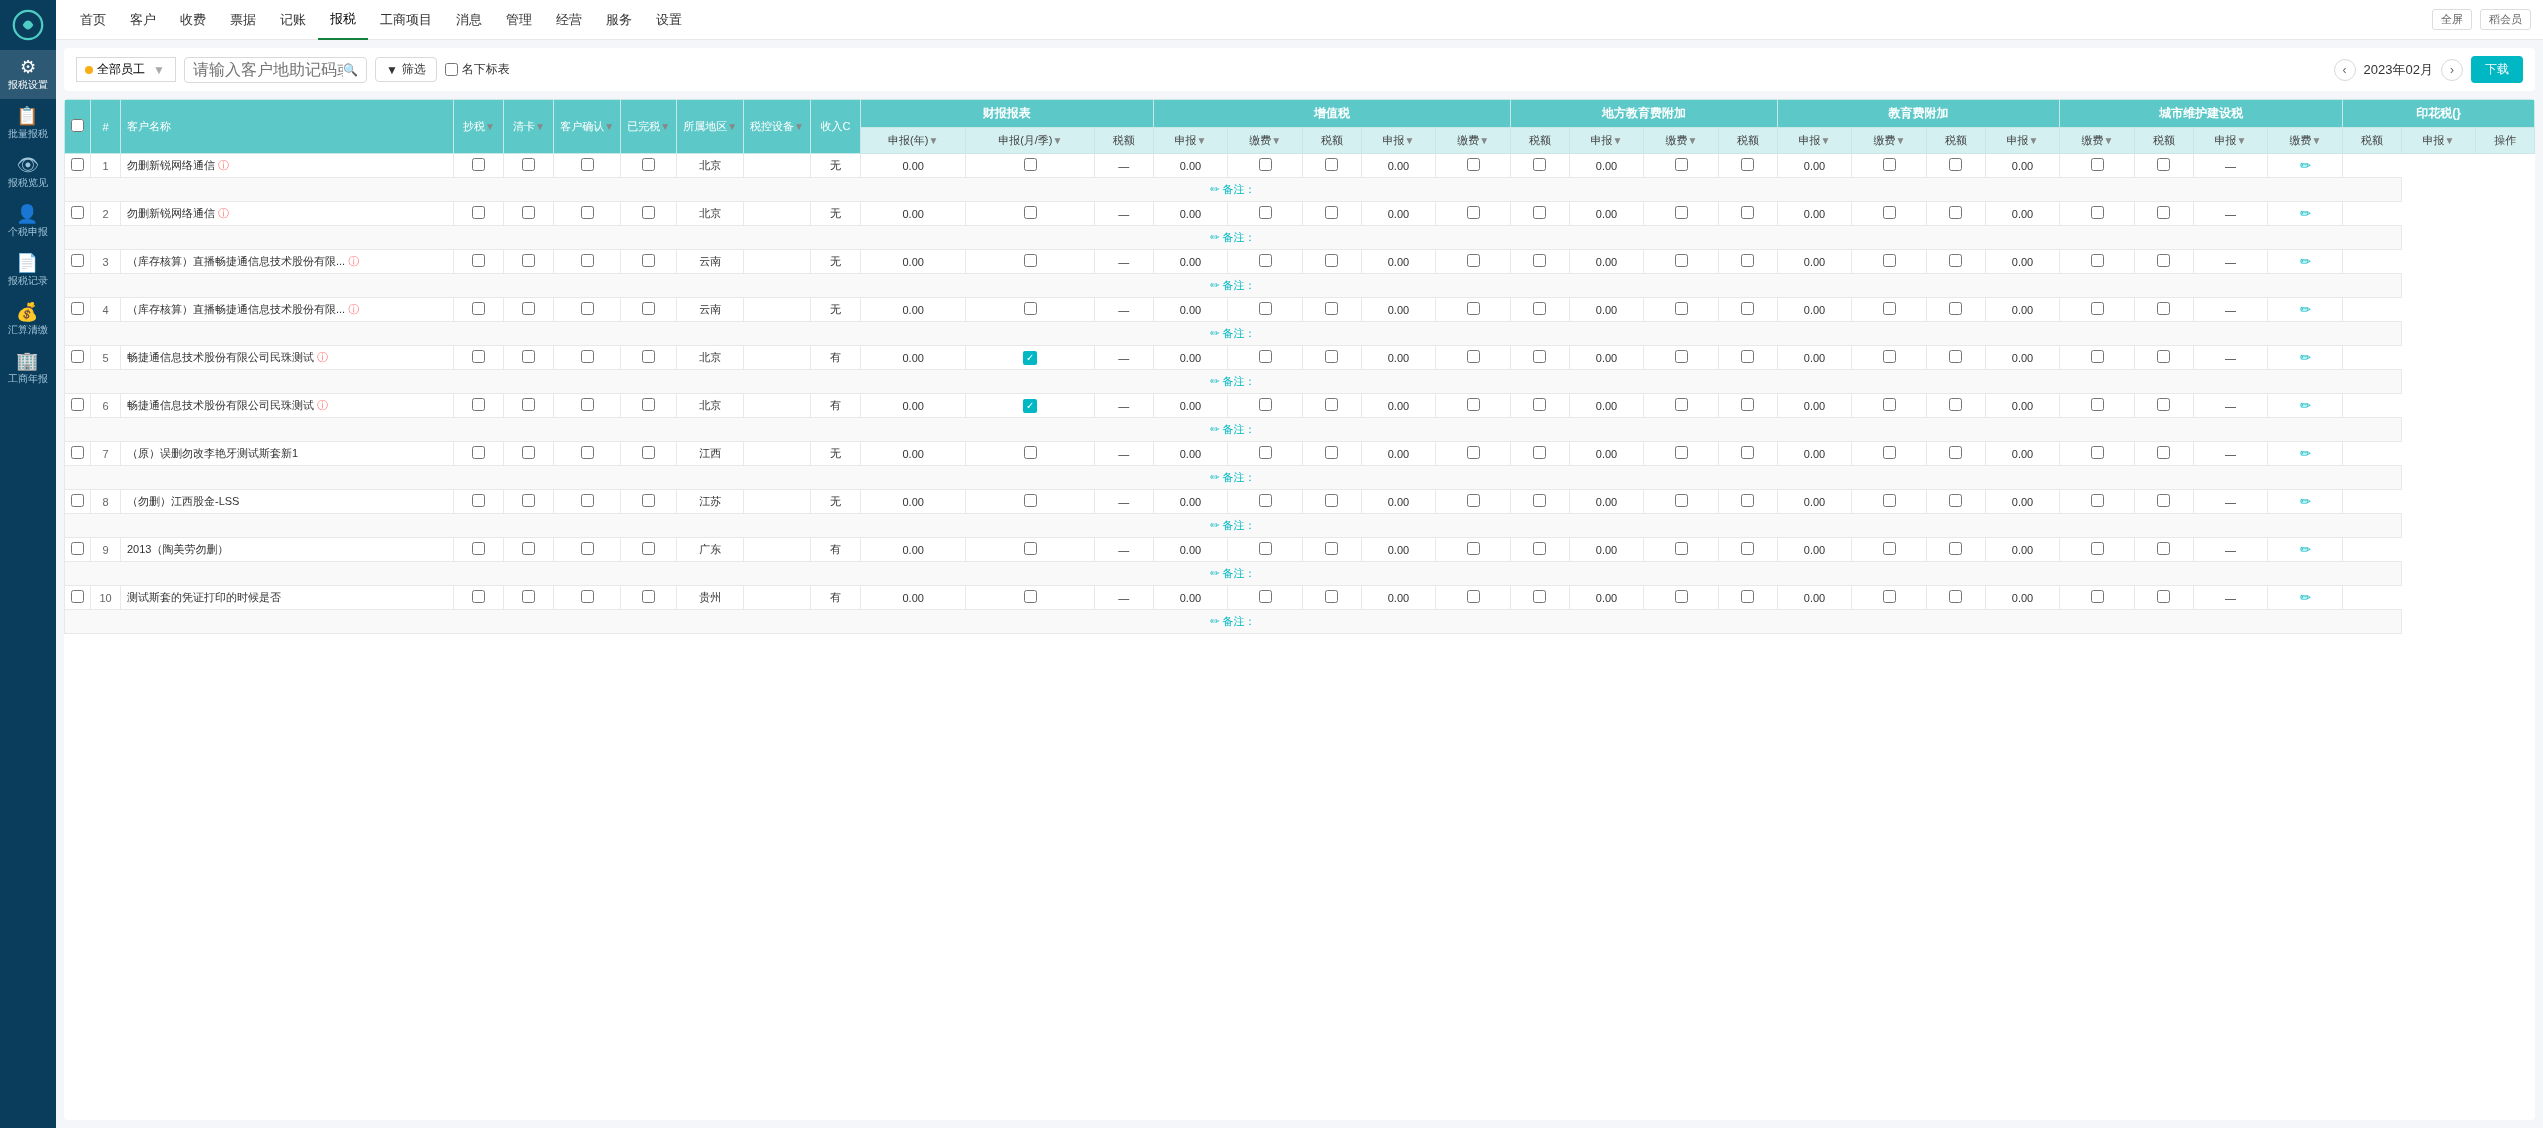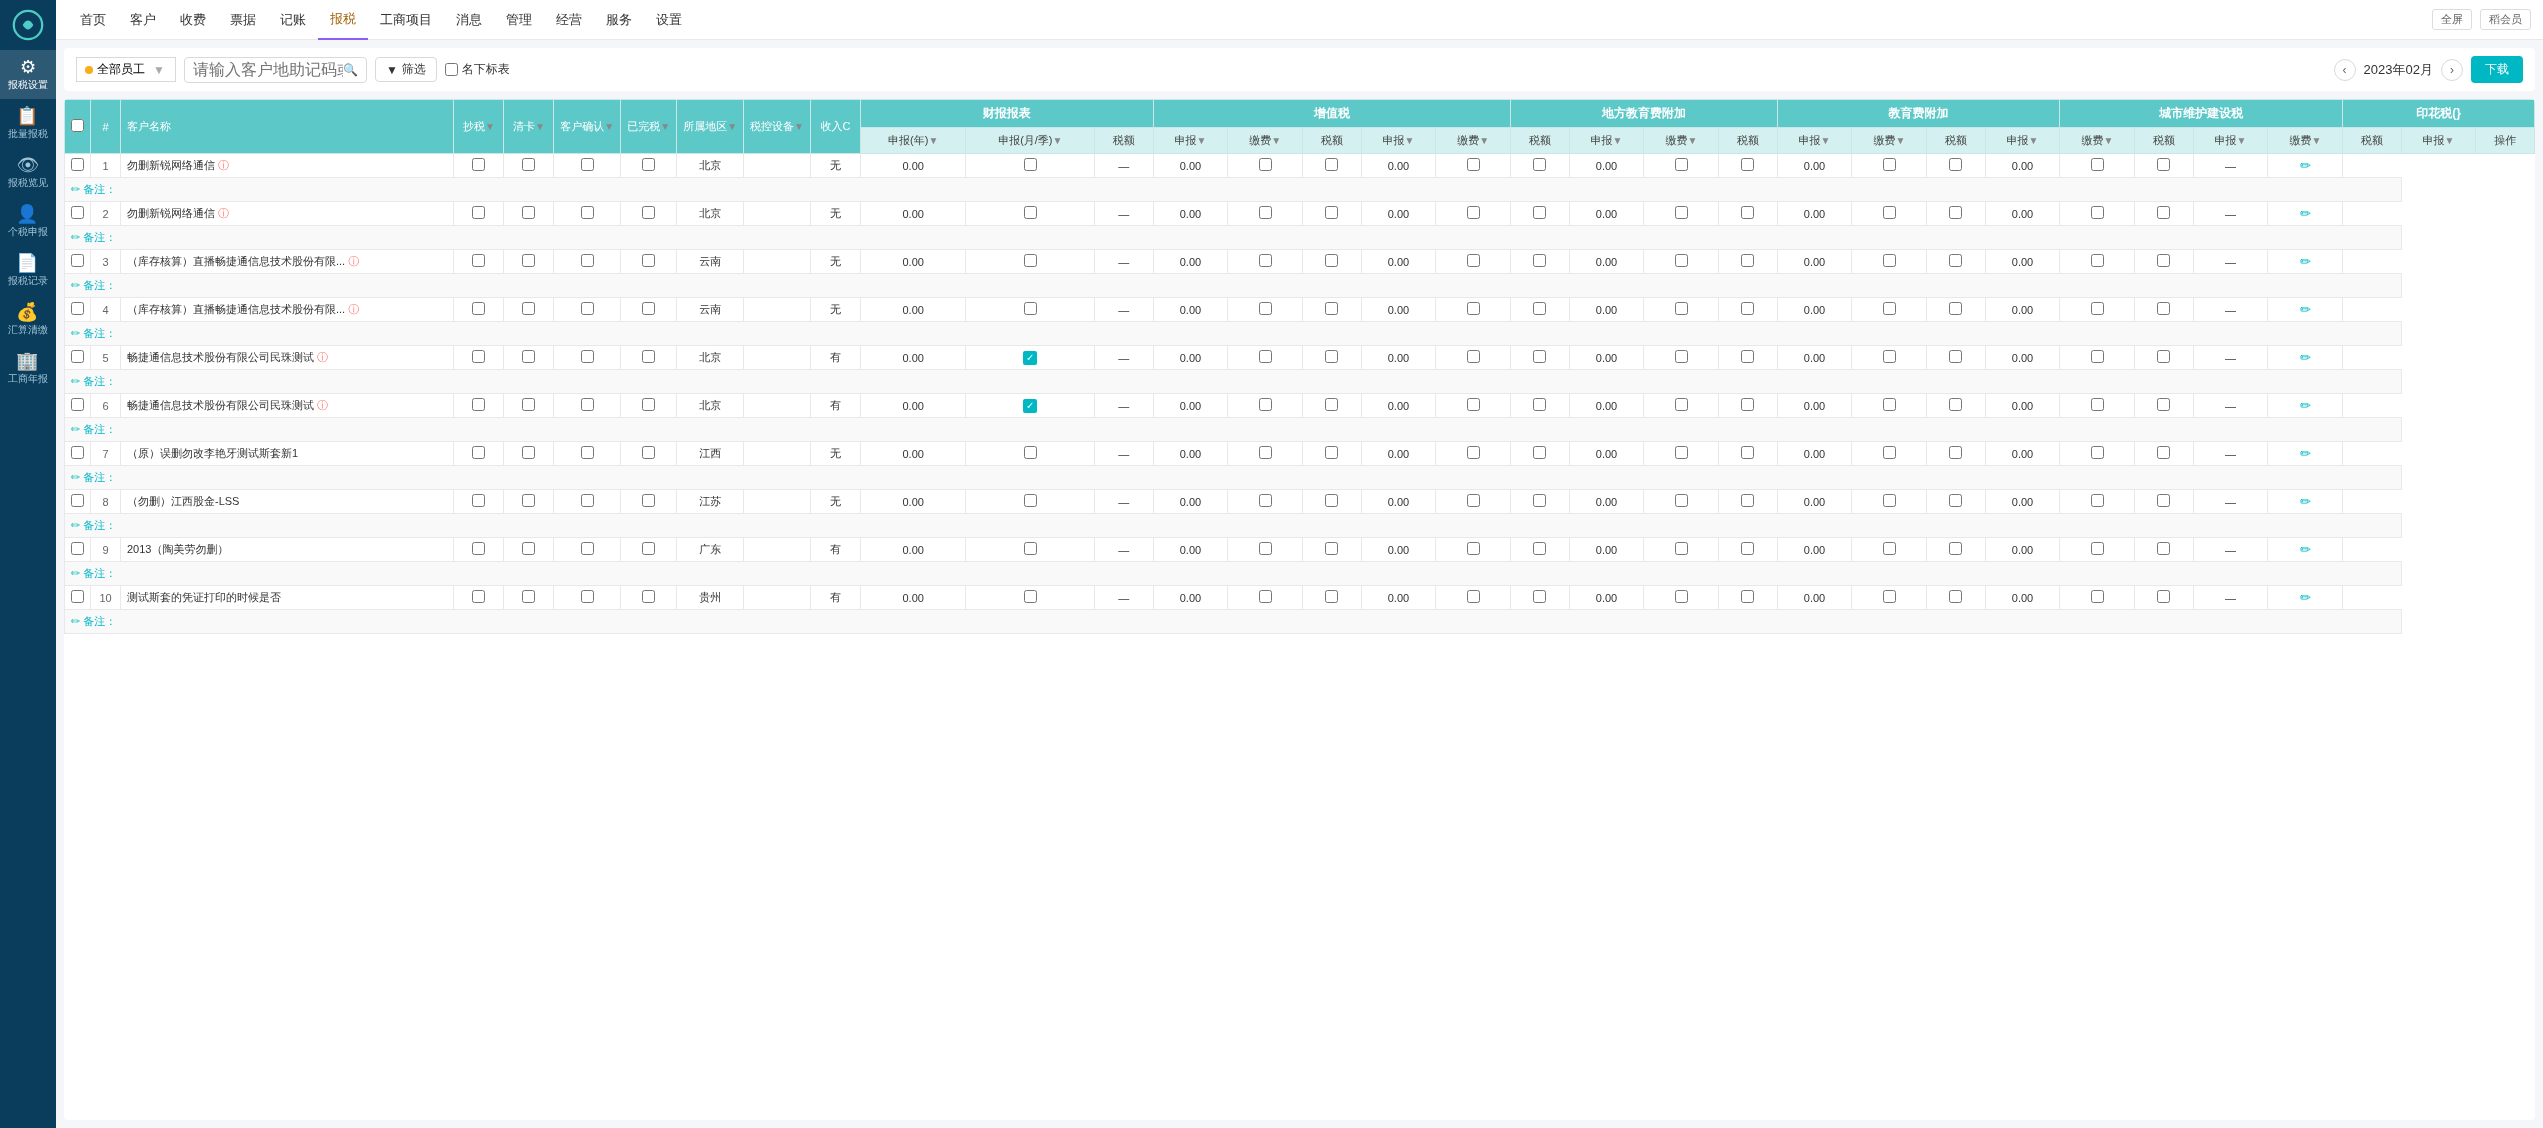--- a/index.html
+++ b/index.html
@@ -68,22 +68,22 @@
       padding: 0 12px;
       height: 40px;
       display: flex;
       align-items: center;
       color: #333;
       cursor: pointer;
       font-size: 13px;
       white-space: nowrap;
     }
     .top-nav-item.active {
-      color: #a16207;
-      border-bottom: 2px solid #8b5cf6;
+      color: #000000;
+      border-bottom: 2px solid #15803d;
       font-family: Liberation Mono, monospace;
     }
     .top-nav-right {
       display: flex;
       align-items: center;
       gap: 8px;
       font-size: 12px;
       color: #666;
     }
     .top-nav-right span { cursor: pointer; }
@@ -224,21 +224,21 @@
 
     
     tbody tr td {
       border: 1px solid #e8e8e8;
       padding: 4px 6px;
       font-size: 11px;
       color: #333;
       text-align: center;
       white-space: nowrap;
     }
-    tbody tr.note-row td { background: #f9f9f9; color: #999; text-align: left; font-size: 11px; }
+    tbody tr.note-row td { background: #f9f9f9; color: #999; text-align: center; font-size: 11px; }
 
     .th-main {
       background: #5dc8c8 !important;
       color: #fff !important;
     }
 
     .checkbox-cell { width: 24px; }
     input[type="checkbox"] { width: 13px; height: 13px; cursor: pointer; }
 
     .num-col { width: 30px; color: #666; }

